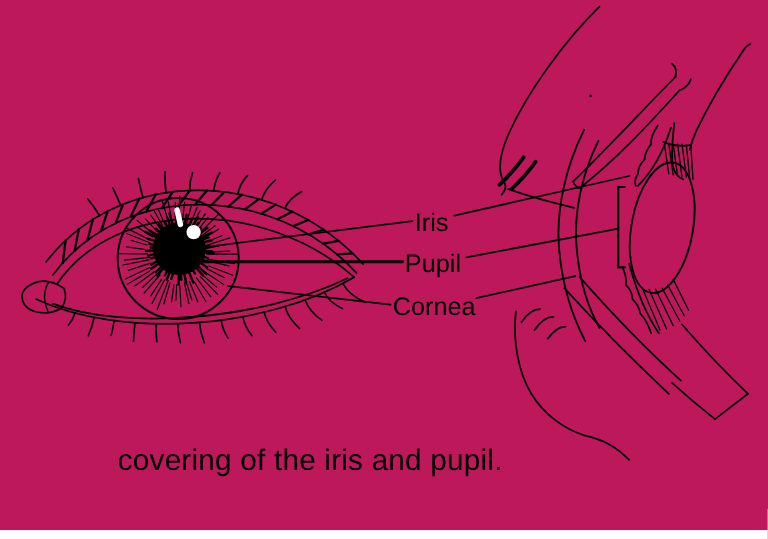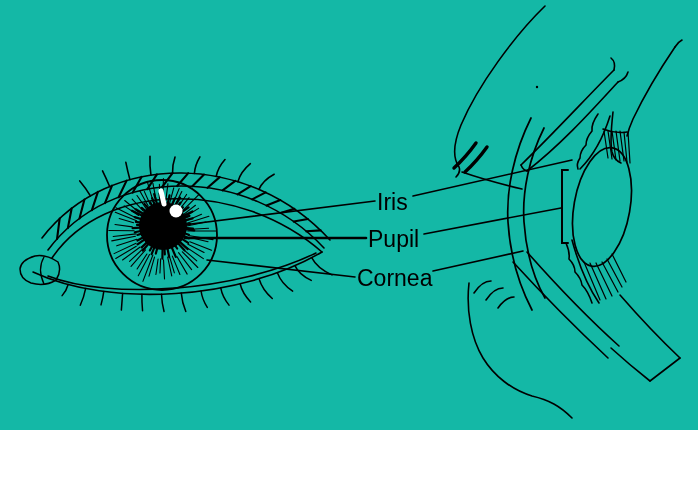--- a/index.html
+++ b/index.html
@@ -1,16 +1,16 @@
 <!DOCTYPE html>
 <html><head>
 <meta charset="utf-8">
 <style>
   html,body{margin:0;padding:0;background:#fff;}
-  .stage{position:relative;width:698px;height:430px;background:#14b8a6;overflow:hidden;
+  .stage{position:relative;width:698px;height:482px;background:#be185d;overflow:hidden;
          font-family:"Liberation Sans",sans-serif;}
   svg text{font-family:"Liberation Sans",sans-serif;}
   .caption{position:absolute;left:56px;top:401px;width:452px;text-align:center;
            color:#000;font-size:27px;line-height:35px;letter-spacing:0.2px;}
   .caption b{font-weight:bold;}
 </style>
 </head>
 <body>
 
 <div class="stage">
@@ -260,14 +260,15 @@
       <line x1="433" y1="271" x2="523" y2="251" stroke-width="1.6"></line>
     </g>
 
     <text x="377" y="210" font-size="23" fill="currentColor">Iris</text>
     <text x="368" y="247" font-size="23" fill="currentColor">Pupil</text>
     <text x="357" y="286" font-size="23" fill="currentColor">Cornea</text>
   </svg>
 
   
   <div class="caption">
+    <div>covering of the iris and pupil.</div>
   </div>
 </div>
 
 </body></html>

